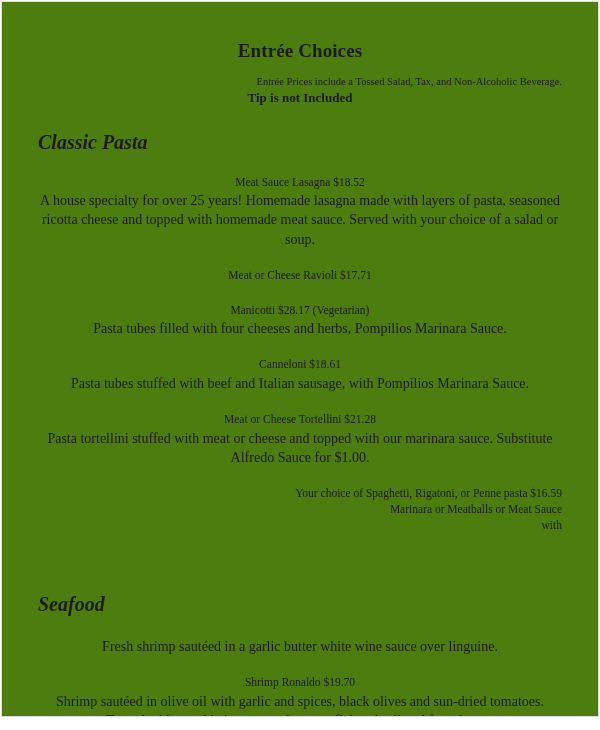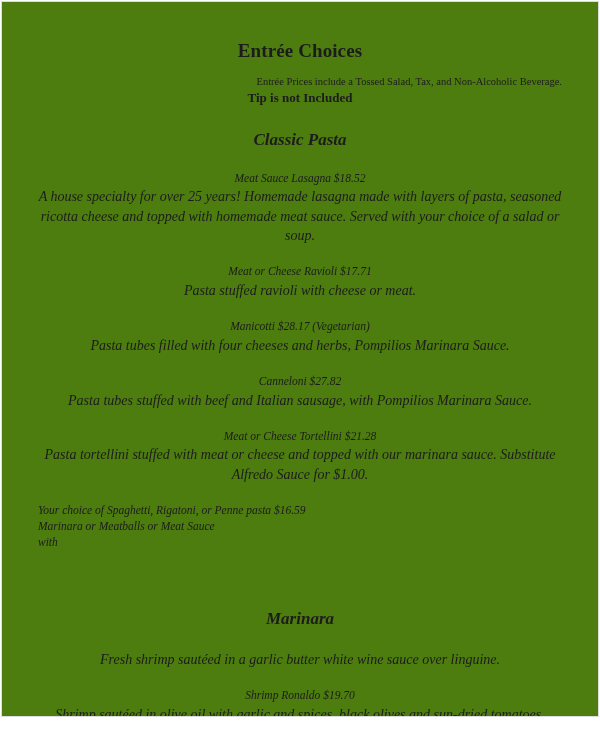--- a/index.html
+++ b/index.html
@@ -52,56 +52,54 @@
   }
 
   
   .section {
     margin: 0;
   }
   .section-pasta { margin-top: 24px; }
   .section-seafood { margin-top: 58px; }
 
   .section-title {
-    text-align: center;
-    font-size: 17px;
+    font-size: 20px;
     font-weight: bold;
     font-style: italic;
     line-height: 1.2;
     margin: 0;
   }
 
   
   .items {
     margin-top: 21px;
   }
   .menu-item {
     margin-bottom: 19px;
-    font-style: italic;
   }
   .menu-item:last-child { margin-bottom: 0; }
 
   .item-name {
     text-align: center;
     font-size: 11.5px;
     line-height: 1.35;
     margin: 0;
   }
   .item-desc {
     text-align: center;
     font-size: 14px;
     line-height: 1.38;
     margin: 1px 0 0 0;
     padding: 0 2px;
   }
   .item-desc.wide {
     padding: 0;
   }
   .choice-line {
-    text-align: left;
+    text-align: right;
     font-size: 11.5px;
     line-height: 1.38;
     margin: 0;
   }
 </style>
 </head>
 <body>
 
 <div class="page">
   <div class="inner">
@@ -117,49 +115,48 @@
       <div class="items">
 
         <div class="menu-item">
           <p class="item-name">Meat Sauce Lasagna  $18.52</p>
           <p class="item-desc wide">A house specialty for over 25 years! Homemade lasagna made with layers of pasta, seasoned ricotta cheese and topped with homemade meat sauce. Served with your choice of a salad or soup.</p>
         </div>
 
 
         <div class="menu-item">
           <p class="item-name">Meat or Cheese Ravioli  $17.71</p>
-          <p class="item-desc">Pasta stuffed ravioli with cheese or meat.</p>
         </div>
 
         <div class="menu-item">
           <p class="item-name">Manicotti  $28.17 (Vegetarian)</p>
           <p class="item-desc">Pasta tubes filled with four cheeses and herbs, Pompilios Marinara Sauce.</p>
         </div>
 
         <div class="menu-item">
-          <p class="item-name">Canneloni $27.82</p>
+          <p class="item-name">Canneloni $18.61</p>
           <p class="item-desc">Pasta tubes stuffed with beef and Italian sausage, with Pompilios Marinara Sauce.</p>
         </div>
 
         <div class="menu-item">
           <p class="item-name">Meat or Cheese Tortellini  $21.28</p>
           <p class="item-desc wide">Pasta tortellini stuffed with meat or cheese and topped with our marinara sauce.  Substitute Alfredo Sauce for $1.00.</p>
         </div>
 
         <div class="menu-item">
           <p class="choice-line">Your choice of Spaghetti, Rigatoni, or Penne pasta  $16.59</p>
           <p class="choice-line">Marinara or  Meatballs or Meat Sauce</p>
           <p class="choice-line">with</p>
         </div>
 
       </div>
     </div>
 
     <div class="section section-seafood">
-      <h2 class="section-title">Marinara</h2>
+      <h2 class="section-title">Seafood</h2>
       <div class="items">
 
         <div class="menu-item">
           <p class="item-desc">Fresh shrimp sautéed in a garlic butter white wine sauce over linguine.</p>
         </div>
 
         <div class="menu-item">
           <p class="item-name">Shrimp Ronaldo  $19.70</p>
           <p class="item-desc wide">Shrimp sautéed in olive oil with garlic and spices, black olives and sun-dried tomatoes. Tossed with angel hair pasta, red pepper flakes, basil and feta cheese.</p>
         </div>

